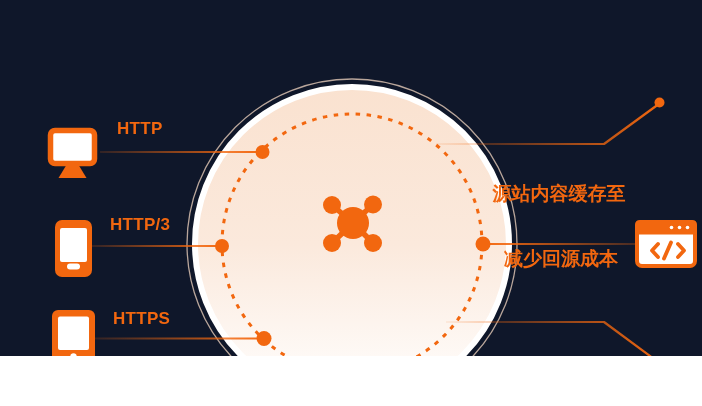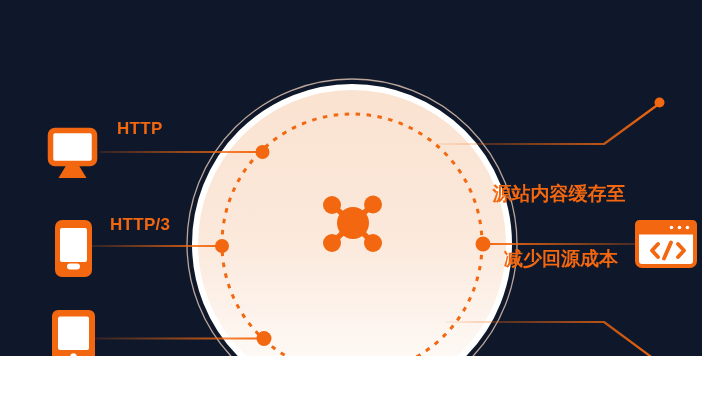--- a/index.html
+++ b/index.html
@@ -142,20 +142,21 @@
       <g stroke="#F2670F" stroke-width="3.8" fill="none" stroke-linecap="round" stroke-linejoin="round">
         <polyline points="658,244 652,250.5 658,257"></polyline>
         <line x1="671" y1="242.5" x2="664" y2="258.5"></line>
         <polyline points="678,244 684,250.5 678,257"></polyline>
       </g>
     </g>
   </svg>
 
   <div class="lbl lbl-http">HTTP</div>
   <div class="lbl lbl-http3">HTTP/3</div>
+  <div class="lbl lbl-https">HTTPS</div>
 
 
   <div class="caption caption-origin">
     <div>源站内容缓存至</div>
   </div>
 
   <div class="caption caption-benefit">减少回源成本</div>
 
 </div>
 

